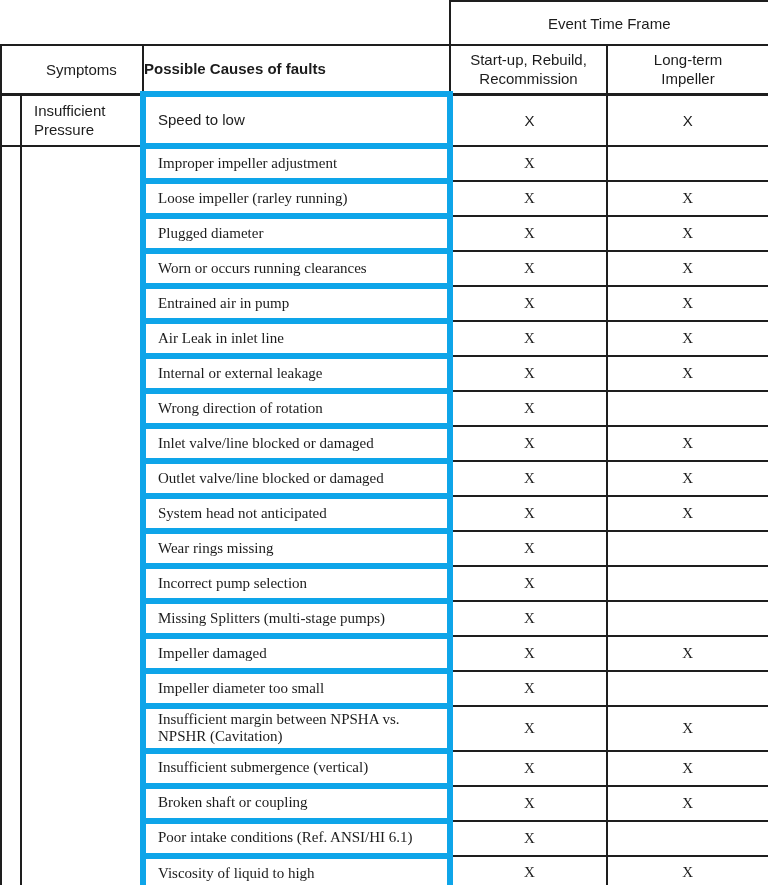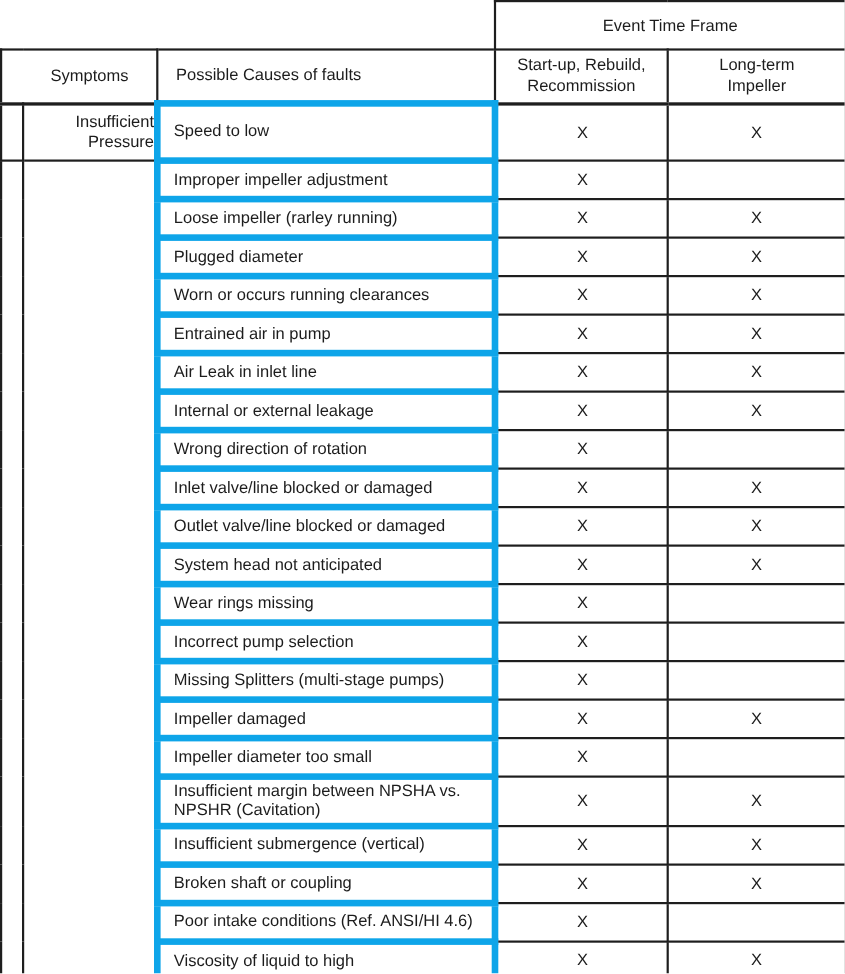--- a/index.html
+++ b/index.html
@@ -42,32 +42,34 @@
     border-bottom: 3px solid #1e1e1e;
     text-align: center;
     line-height: 1.3;
   }
   tr.hdr td.symptoms-h {
     padding-right: 38px;
     padding-left: 44px;
   }
   tr.hdr td.causes-h {
     text-align: left;
-    padding-left: 16px;
+    padding-left: 0;
+    font-weight: bold;
   }
   .pre {
     white-space: pre-line;
   }
   
   td.strip {
     border: 2px solid #1e1e1e;
   }
   td.symptom {
     border: 2px solid #1e1e1e;
-    text-align: right;
+    text-align: left;
+    padding-left: 12px;
     line-height: 1.3;
   }
   td.cause {
     border: 6px solid #0ea5e9;
     text-align: left;
     padding: 2px 8px 2px 12px;
     line-height: 1.15;
     white-space: pre-line;
   }
   td.mark {
@@ -77,21 +79,21 @@
   td.last-col {
     border-right: 3px solid #1e1e1e;
   }
   tr.last-row td,
   td.bottom-edge {
     border-bottom: 5px solid #1e1e1e;
   }
   tr.row-etf   { height: 44px; }
   tr.hdr       { height: 49px; }
   tr.row-first { height: 52px; }
-  tr.row-data  { height: 35px; }
+  tr.row-data  { height: 35px; font-family: Liberation Serif, serif; }
 </style>
 </head>
 <body>
 
 <div class="page">
   <table class="fault-table">
     <colgroup>
       <col style="width:20px">
       <col style="width:122px">
       <col style="width:307px">
@@ -213,21 +215,21 @@
         <td class="cause">Insufficient submergence (vertical)</td>
         <td class="mark">X</td>
         <td class="mark last-col">X</td>
       </tr>
       <tr class="row-data">
         <td class="cause">Broken shaft or coupling</td>
         <td class="mark">X</td>
         <td class="mark last-col">X</td>
       </tr>
       <tr class="row-data">
-        <td class="cause">Poor intake conditions (Ref. ANSI/HI 4.6)</td>
+        <td class="cause">Poor intake conditions (Ref. ANSI/HI 6.1)</td>
         <td class="mark">X</td>
         <td class="mark last-col"></td>
       </tr>
       <tr class="row-data last-row">
         <td class="cause">Viscosity of liquid to high</td>
         <td class="mark">X</td>
         <td class="mark last-col">X</td>
       </tr>
     </tbody>
   </table>

